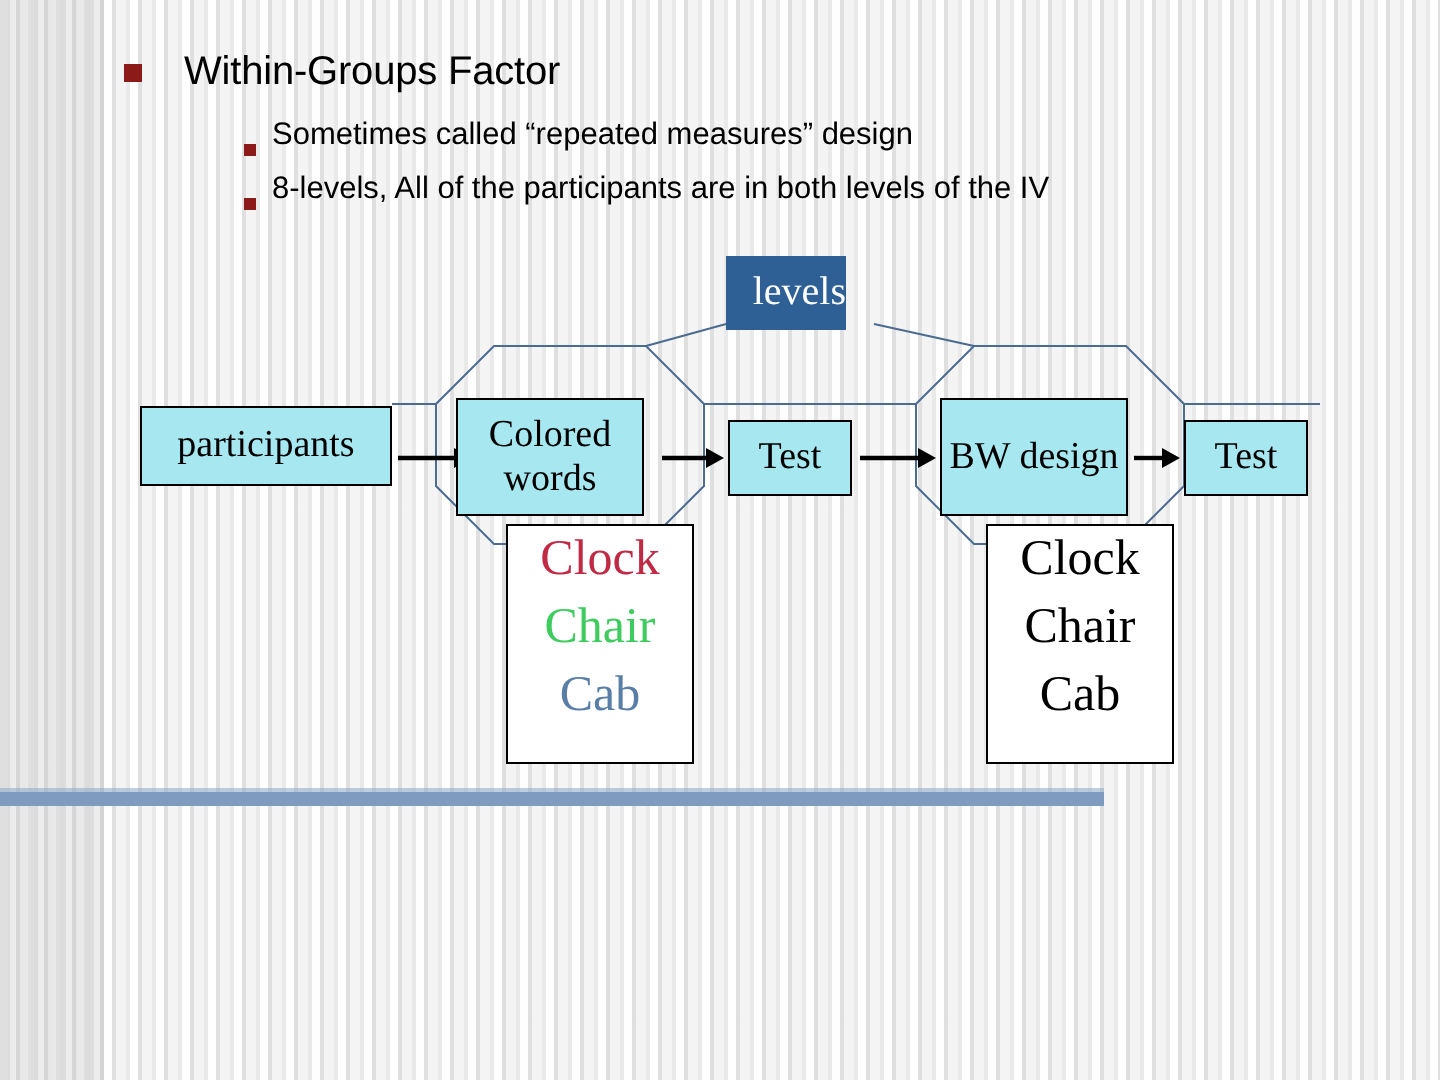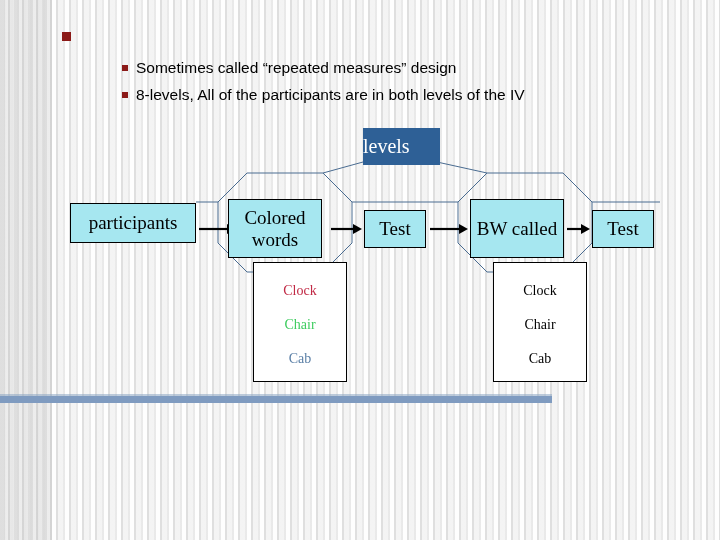--- a/index.html
+++ b/index.html
@@ -77,21 +77,21 @@
   .title-text {
     font-size: 20px;
     color: #000;
     line-height: 24px;
     letter-spacing: -0.1px;
     white-space: nowrap;
   }
   .sub-row {
     position: absolute;
     display: flex;
-    align-items: flex-start;
+    align-items: flex-end;
   }
   #sub1 { left: 122px; top: 57px; }
   #sub2 { left: 122px; top: 84px; }
   .sub-text {
     font-size: 15.5px;
     color: #000;
     line-height: 21px;
     max-width: 470px;
   }
 
@@ -120,49 +120,49 @@
     background: #A6E7F0;
     border: 1.5px solid #000;
     font-size: 19px;
     line-height: 22px;
   }
   .whitelist {
     background: #ffffff;
     border: 1.5px solid #000;
     display: block;
     font-family: "Liberation Serif", serif;
-    font-size: 14px;
-    padding-top: 11px;
+    font-size: 25px;
+    padding-top: 0;
     text-align: center;
   }
   .whitelist .w {
     display: block;
     line-height: 34px;
   }
 
   #box-participants { left: 70px;  top: 203px; width: 126px; height: 40px; }
   #box-colored     { left: 228px; top: 199px; width: 94px;  height: 59px; }
   #box-test1       { left: 364px; top: 210px; width: 62px;  height: 38px; }
   #box-bw          { left: 470px; top: 199px; width: 94px;  height: 59px; }
   #box-test2       { left: 592px; top: 210px; width: 62px;  height: 38px; }
 
   #list-colored { left: 253px; top: 262px; width: 94px; height: 120px; }
   #list-bw      { left: 493px; top: 262px; width: 94px; height: 120px; }
 
   #box-levels {
     position: absolute;
     left: 363px; top: 128px;
-    width: 77px; height: 37px;
+    width: 60px; height: 37px;
     background: #2E6096;
     color: #ffffff;
     font-family: "Liberation Serif", serif;
     font-size: 20px;
     display: flex;
     align-items: center;
-    justify-content: flex-start;
+    justify-content: flex-end;
   }
 
   
   #bottom-bar {
     position: absolute;
     left: 0; top: 396px;
     width: 552px; height: 7px;
     background: #7f9bc0;
   }
   #bottom-bar-shade {
@@ -176,20 +176,21 @@
 <body>
 
 <div id="slide">
 
   <div id="left-band"></div>
 
   <div id="textblock">
 
     <div class="title-row">
       <span class="bullet-sq bullet-l1"></span>
+      <span class="title-text">Within-Groups Factor</span>
     </div>
 
     <div class="sub-row" id="sub1">
       <span class="bullet-sq bullet-l2"></span>
       <span class="sub-text">Sometimes called “repeated measures” design</span>
     </div>
 
     <div class="sub-row" id="sub2">
       <span class="bullet-sq bullet-l2"></span>
       <span class="sub-text">8-levels, All of the participants are in both levels of the IV</span>
@@ -243,21 +244,21 @@
 
     <div class="dbox cyan" id="box-colored">
       <span>Colored words</span>
     </div>
 
     <div class="dbox cyan" id="box-test1">
       <span>Test</span>
     </div>
 
     <div class="dbox cyan" id="box-bw">
-      <span>BW called</span>
+      <span>BW design</span>
     </div>
 
     <div class="dbox cyan" id="box-test2">
       <span>Test</span>
     </div>
 
     <div class="dbox whitelist" id="list-colored">
       <span class="w" style="color: rgb(193, 42, 69);">Clock</span>
       <span class="w" style="color: rgb(62, 204, 95);">Chair</span>
       <span class="w" style="color: rgb(90, 127, 166);">Cab</span>

